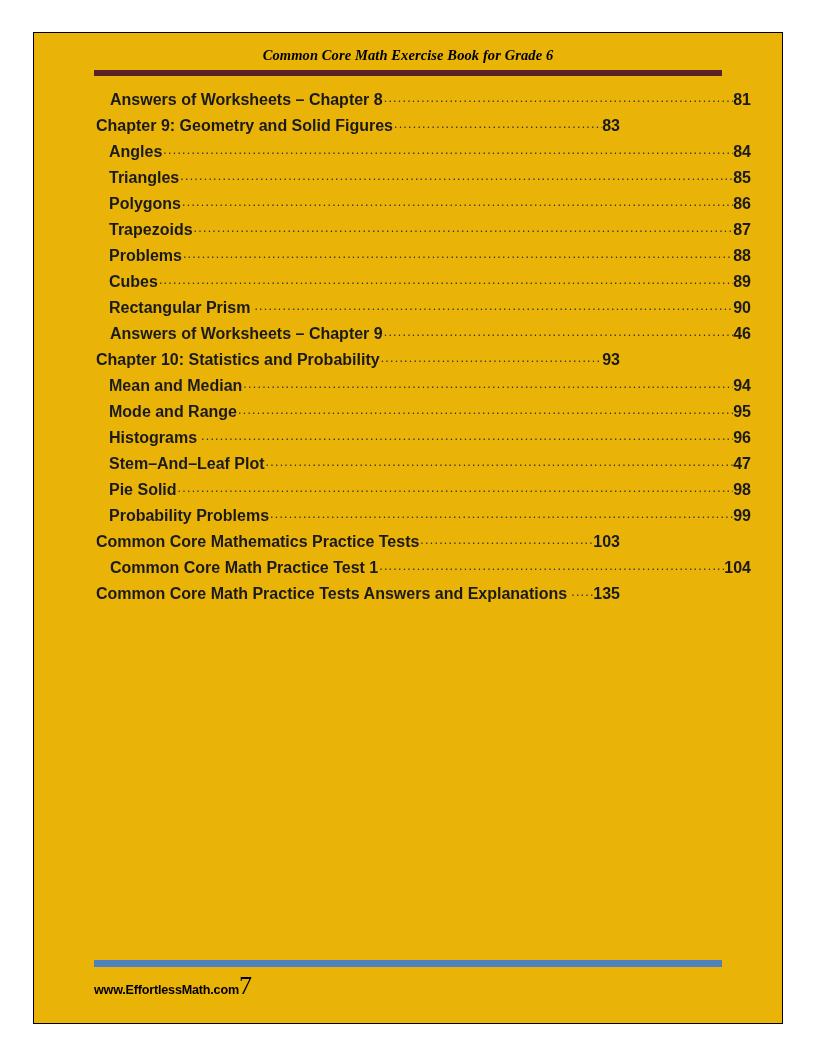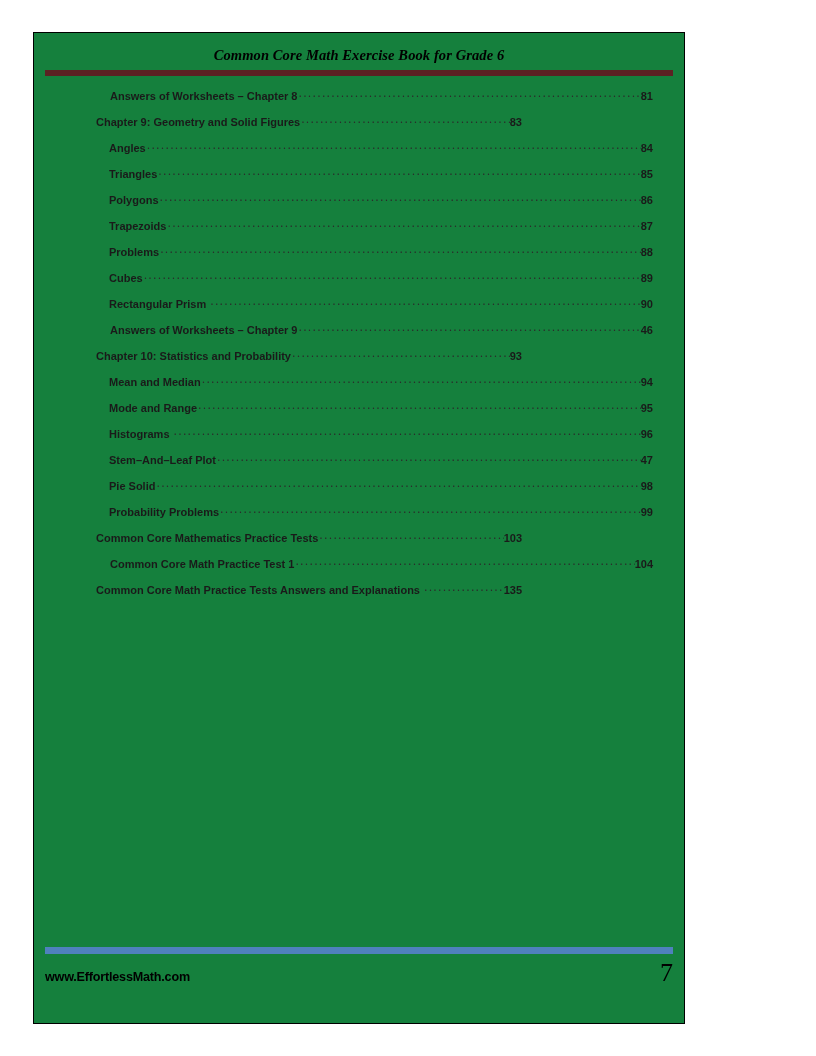--- a/index.html
+++ b/index.html
@@ -13,25 +13,25 @@
     font-family: "Liberation Sans", sans-serif;
     overflow: hidden;
     position: relative;
   }
 
   
   #page-sheet {
     position: absolute;
     left: 33px;
     top: 32px;
-    width: 652px;
+    width: 750px;
     height: 992px;
     border: 1.6px solid #000000;
     box-sizing: border-box;
-    background: #15803d;
+    background: #eab308;
   }
 
   
   #header {
     position: absolute;
     left: 0;
     top: 0;
     width: 100%;
   }
   #header-title {
@@ -56,21 +56,21 @@
     position: absolute;
     left: 0;
     top: 56px;
     width: 100%;
   }
 
   .toc-row {
     display: flex;
     align-items: baseline;
     height: 26px;
-    font-size: 11px;
+    font-size: 16px;
     color: #1a1a1a;
     white-space: nowrap;
   }
 
   
   .lvl1 {
     padding-left: 62px;
     font-weight: bold;
   }
   
@@ -129,25 +129,25 @@
     bottom: 26px;
     width: 100%;
   }
   #footer-rule {
     margin: 0 auto;
     width: 628px;
     height: 7px;
     background: #4F81BD;
   }
   #footer-line {
-    margin: 13px auto;
+    margin: 0 auto;
     width: 628px;
     display: flex;
     align-items: flex-end;
-    justify-content: space-between;
+    justify-content: flex-start;
     margin-top: 7px;
   }
   #footer-url {
     font-family: "Liberation Sans", sans-serif;
     font-weight: bold;
     font-size: 12.6px;
     color: #000000;
     letter-spacing: -.2px;
   }
   #footer-pageno {

